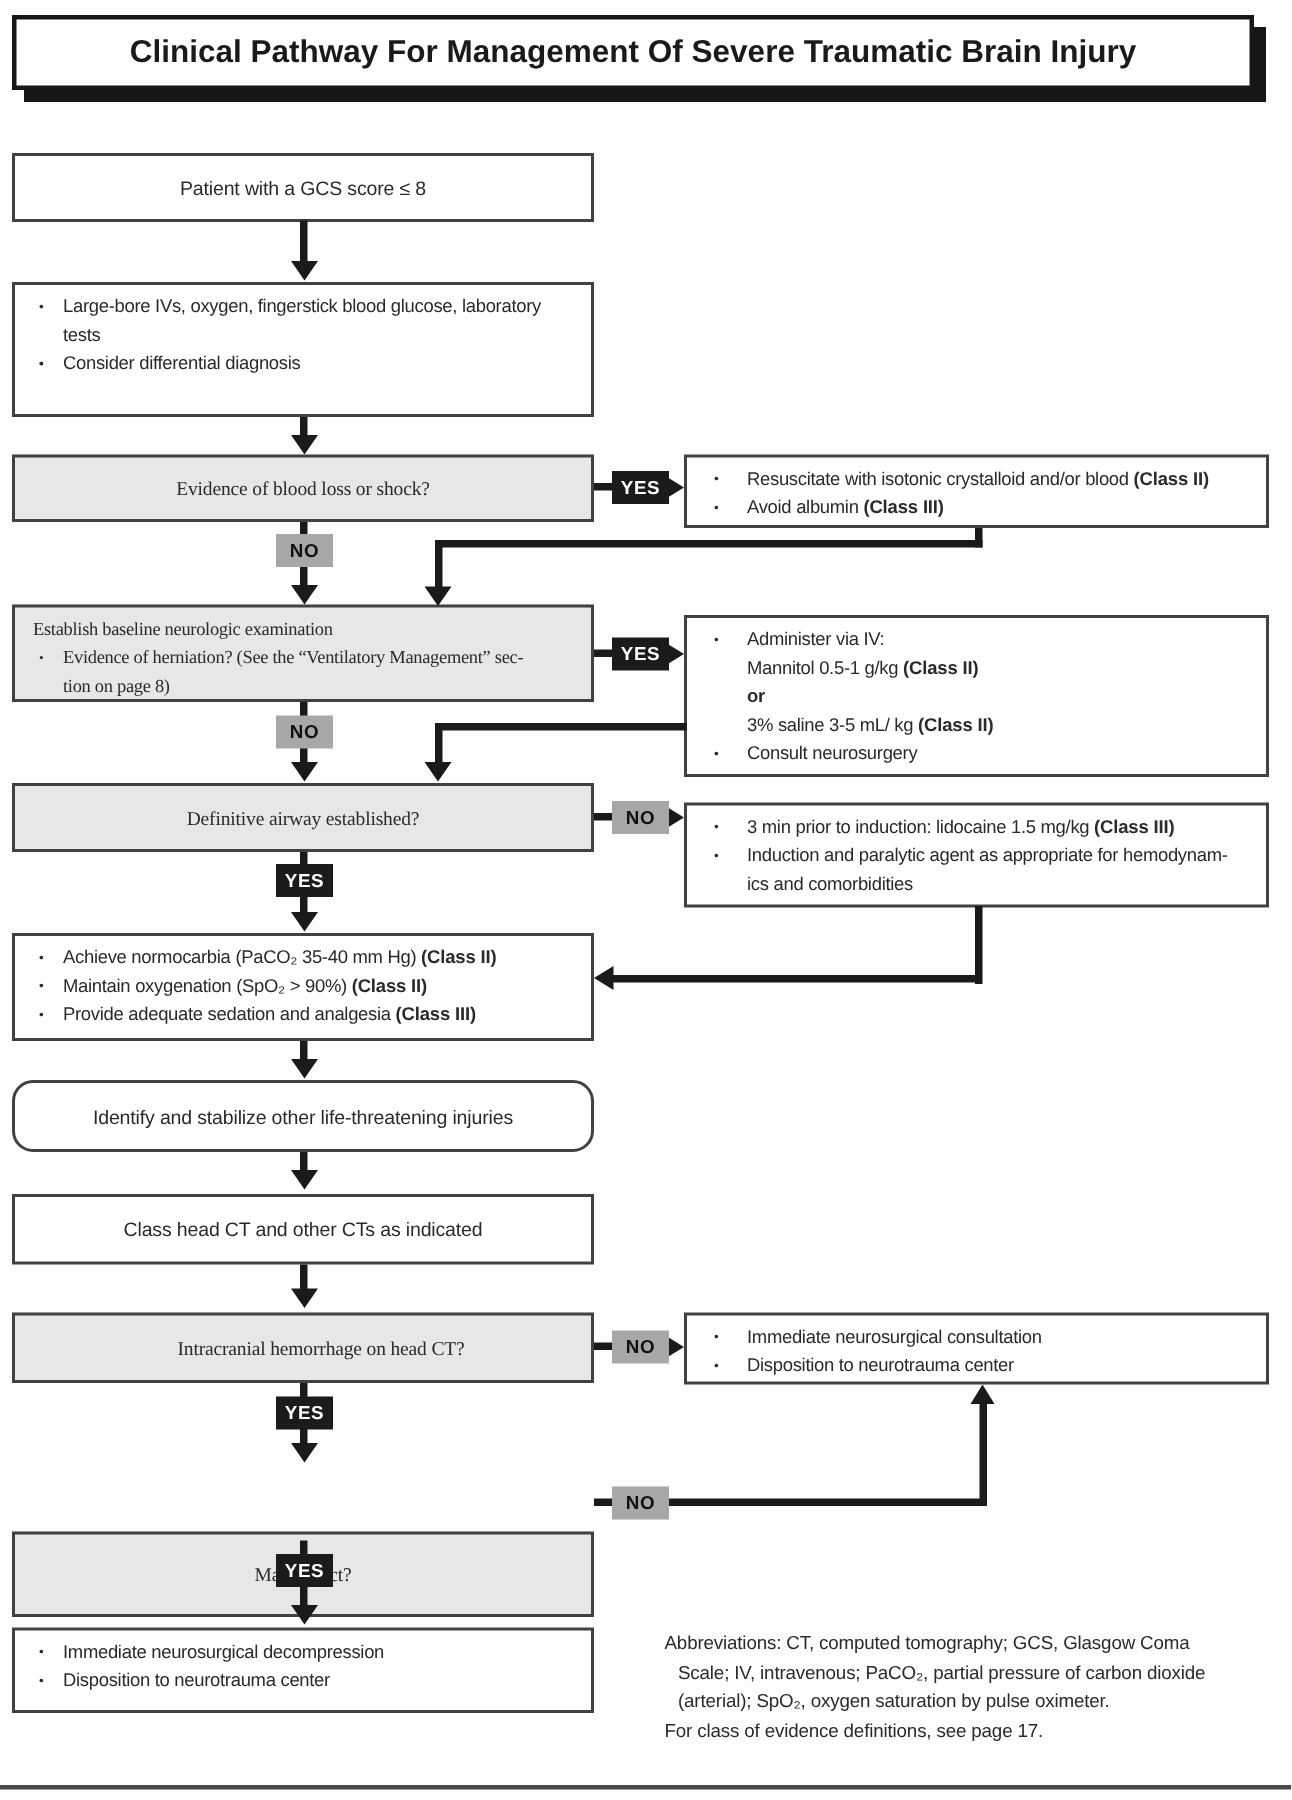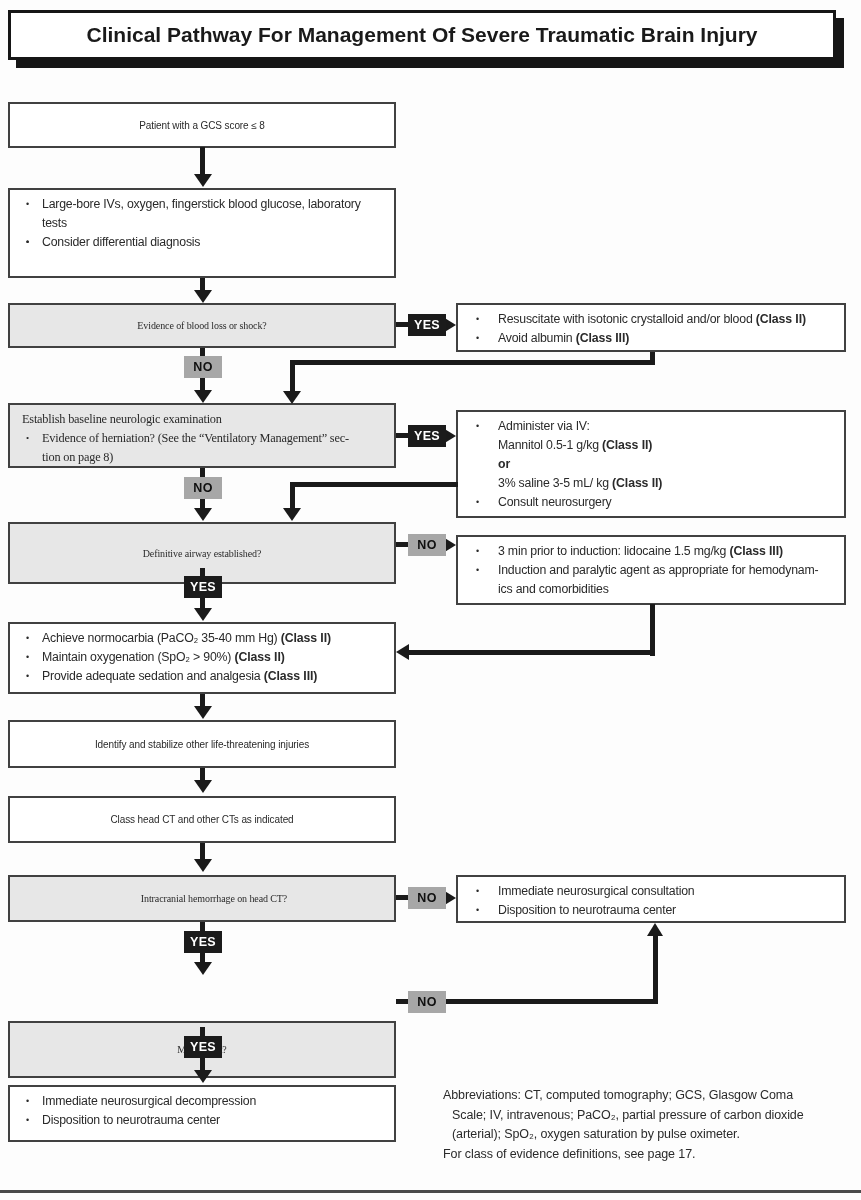--- a/index.html
+++ b/index.html
@@ -8,21 +8,21 @@
   #title{position:absolute;left:8px;top:10px;width:828px;height:50px;background:#fff;
          border:3px solid #161616;box-shadow:8px 8px 0 #161616;box-sizing:border-box;
          display:flex;align-items:center;justify-content:center;
          font-size:21px;font-weight:bold;color:#1a1a1a;}
   .box{position:absolute;left:8px;width:388px;background:#fff;border:2px solid #414141;
        box-sizing:border-box;font-size:12.3px;letter-spacing:-0.2px;line-height:19px;color:#2a2a2a;}
   .box.gray{background:#e7e7e7;font-family:Liberation Serif, serif;}
   .box.center{display:flex;align-items:center;justify-content:center;}
   .box.list{padding:5px 6px 4px 10px;}
   .rbox{left:456px;width:390px;}
-  .ctext{font-size:10px;letter-spacing:-0.1px;text-align:center;padding:0 6px;}
+  .ctext{font-size:13px;letter-spacing:-0.1px;text-align:center;padding:0 6px;}
   .bhead{padding-left:2px;}
   .item{position:relative;padding-left:22px;}
   .rbox .item{padding-left:30px;}
   .dot{position:absolute;left:6px;top:0;font-size:9px;line-height:19px;}
   .rbox .dot{left:8px;}
   .tag{position:absolute;width:38px;height:22px;font-weight:bold;font-size:12.5px;
        line-height:22px;text-align:center;letter-spacing:.4px;z-index:3;}
   .tag.yes{background:#1b1b1b;color:#fff;}
   .tag.no{background:#a7a7a7;color:#101010;}
   .vl{position:absolute;width:5px;background:#1a1a1a;}
@@ -53,29 +53,29 @@
       <div class="item"><span class="dot">•</span></div>
       <div class="item"><span class="dot">•</span><span class="itext">Consider differential diagnosis</span></div>
     </div>
   <div class="box gray center" style="top:303px;height:45px;">
       <div class="ctext">Evidence of blood loss or shock?</div>
     </div>
   <div class="box gray list" style="top:403px;height:65px;">
       <div class="bhead">Establish baseline neurologic examination</div>
       <div class="item"><span class="dot">•</span><span class="itext">Evidence of herniation? (See the “Ventilatory Management” sec-<br>tion on page 8)</span></div>
     </div>
-  <div class="box gray center" style="top:522px;height:62px;">
+  <div class="box gray center" style="top:522px;height:46px;">
       <div class="ctext">Definitive airway established?</div>
     </div>
   <div class="box list" style="top:622px;height:72px;">
       <div class="item"><span class="dot">•</span><span class="itext">Achieve normocarbia (PaCO₂ 35-40 mm Hg) <b>(Class II)</b></span></div>
       <div class="item"><span class="dot">•</span><span class="itext">Maintain oxygenation (SpO₂ &gt; 90%) <b>(Class II)</b></span></div>
       <div class="item"><span class="dot">•</span><span class="itext">Provide adequate sedation and analgesia <b>(Class III)</b></span></div>
     </div>
-  <div class="box center" style="top:720px;height:48px;">
+  <div class="box center" style="top:720px;height:48px;border-radius:14px;">
       <div class="ctext">Identify and stabilize other life-threatening injuries</div>
     </div>
   <div class="box center" style="top:796px;height:47px;">
       <div class="ctext">Class head CT and other CTs as indicated</div>
     </div>
   <div class="box gray center" style="top:875px;height:47px;padding-left:24px;">
       <div class="ctext">Intracranial hemorrhage on head CT?</div>
     </div>
   <div class="box gray center" style="top:1021px;height:57px;">
       <div class="ctext">Mass effect?</div>

